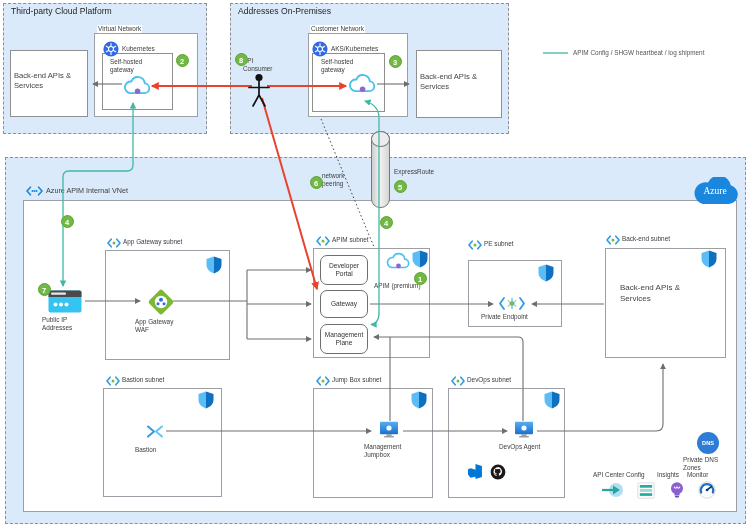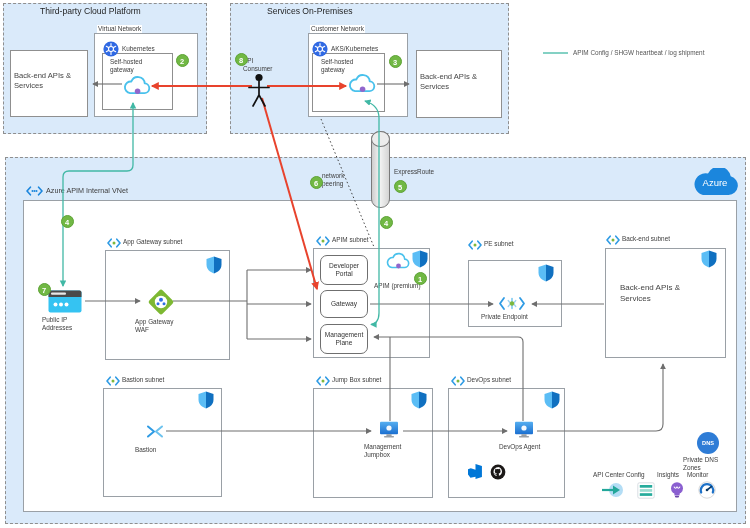--- a/index.html
+++ b/index.html
@@ -4,30 +4,30 @@
 <style>
   html,body{margin:0;padding:0;background:#fff;font-family:"Liberation Sans", sans-serif;}
   .canvas{position:relative;width:750px;height:528px;background:#fff;overflow:hidden;}
   .abs{position:absolute;}
   .dashbox{background:#daeafa;border:1.5px dashed #8f8f8f;box-sizing:border-box;}
   .wbox{background:#fff;border:1px solid #8f8f8f;box-sizing:border-box;}
   .subnet{background:#fff;border:1px solid #9aa0a6;box-sizing:border-box;}
   .inner{background:#fff;border:1px solid #9aa0a6;box-sizing:border-box;}
   .lbl{font-size:6.8px;color:#3c3c3c;line-height:1.25;}
   .sm{font-size:6.4px;color:#3c3c3c;line-height:1.25;}
-  .title{font-size:8.6px;color:#1f1f1f;margin-left:29px;}
+  .title{font-size:8.6px;color:#1f1f1f;}
   .center{text-align:left;}
   .badge{width:13px;height:13px;border-radius:50%;background:#71b844;color:#fff;font-size:7.5px;font-weight:bold;line-height:13px;text-align:center;box-sizing:border-box;border:0.5px solid #5da335;z-index:70;}
   .rbox{background:#fff;border:1px solid #6f6f6f;border-radius:7px;font-size:6.6px;color:#333;display:flex;align-items:center;justify-content:center;text-align:center;line-height:1.2;box-sizing:border-box;z-index:20;}
   .overlay{position:absolute;left:0;top:0;width:750px;height:528px;z-index:50;pointer-events:none;}
   .btxt{font-size:7.6px;color:#444;line-height:1.35;}
   .cyl{position:absolute;left:371px;top:131px;width:19px;height:77px;border:1px solid #7a7a7a;border-radius:9px;background:linear-gradient(90deg,#cdcdcd,#f4f4f4 45%,#d4d4d4);box-sizing:border-box;z-index:40;}
   .cylcap{position:absolute;left:371px;top:131px;width:19px;height:16px;border:1px solid #7a7a7a;border-radius:50%;background:#ececec;box-sizing:border-box;z-index:41;}
   .dnscircle{position:absolute;width:22px;height:22px;border-radius:50%;background:#2e7cd6;color:#fff;font-size:5.6px;font-weight:bold;display:flex;align-items:center;justify-content:center;z-index:30;}
-  .azlogo{position:absolute;left:690px;top:168px;width:50px;height:29px;z-index:30;}
+  .azlogo{position:absolute;left:690px;top:177px;width:50px;height:29px;z-index:30;font-family:Liberation Serif, serif;}
   .azlogo span{position:absolute;left:0;top:9px;width:50px;text-align:center;color:#fff;font-size:9.5px;}
   .z60{z-index:60;}
 </style>
 </head>
 <body>
 
 <div class="canvas">
 
   <div class="abs dashbox" style="left:3px;top:3px;width:204px;height:131px;"></div>
   <div class="abs title" style="left:11px;top:6px;">Third-party Cloud Platform</div>
@@ -40,21 +40,21 @@
     </svg>
   <div class="abs sm" style="left:122px;top:45px;">Kubernetes</div>
   <div class="abs inner" style="left:102px;top:53px;width:71px;height:57px;border-color:#8f8f8f;"></div>
   <div class="abs sm center" style="left:110px;top:58px;width:55px;">Self-hosted gateway</div>
   <svg class="abs" style="left:122px;top:74px;z-index:25;" width="30" height="22" viewBox="0 0 26 19">
       <use href="#sym-cloud"></use>
     </svg>
   <div class="abs badge" style="left:175.5px;top:53.5px;">2</div>
 
   <div class="abs dashbox" style="left:230px;top:3px;width:279px;height:131px;"></div>
-  <div class="abs title" style="left:238px;top:6px;">Services On-Premises</div>
+  <div class="abs title" style="left:238px;top:6px;">Addresses On-Premises</div>
   <div class="abs badge" style="left:234.5px;top:52.5px;">8</div>
   <div class="abs sm center" style="left:243px;top:57px;width:34px;">API Consumer</div>
   <div class="abs inner" style="left:308px;top:33px;width:100px;height:84px;"></div>
   <div class="abs sm" style="left:310px;top:25px;background:#fff;padding:0 1px;">Customer Network</div>
   <svg class="abs" style="left:312px;top:41px;z-index:25;" width="16" height="16">
       <use href="#sym-k8s"></use>
     </svg>
   <div class="abs sm" style="left:331px;top:45px;">AKS/Kubernetes</div>
   <div class="abs inner" style="left:312px;top:53px;width:73px;height:59px;border-color:#8f8f8f;"></div>
   <div class="abs sm center" style="left:321px;top:58px;width:55px;">Self-hosted gateway</div>

